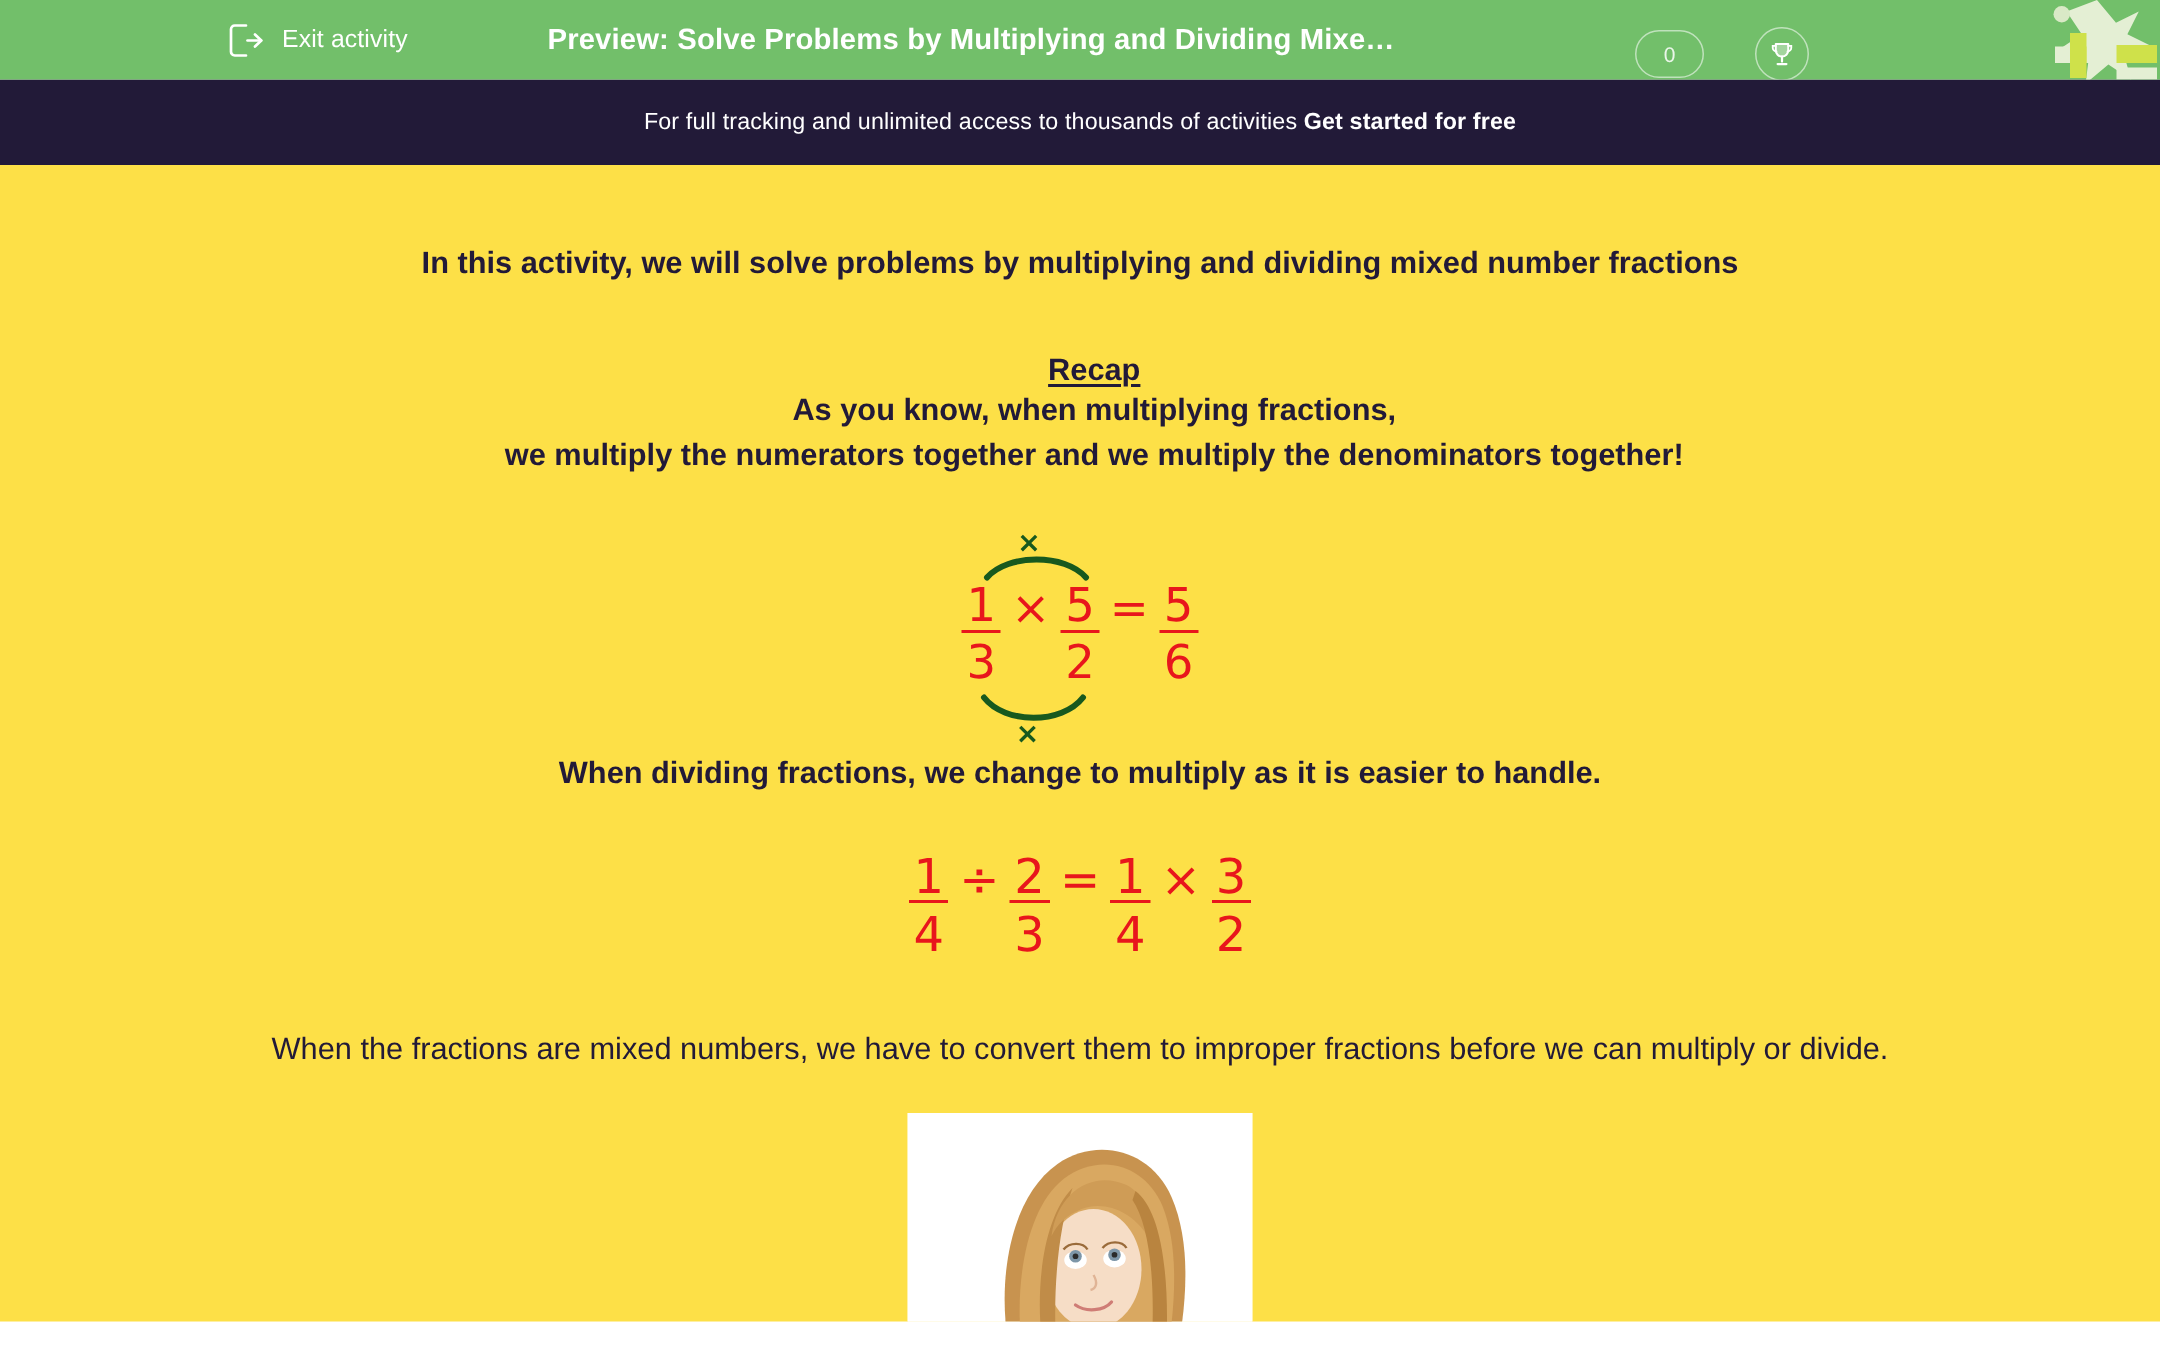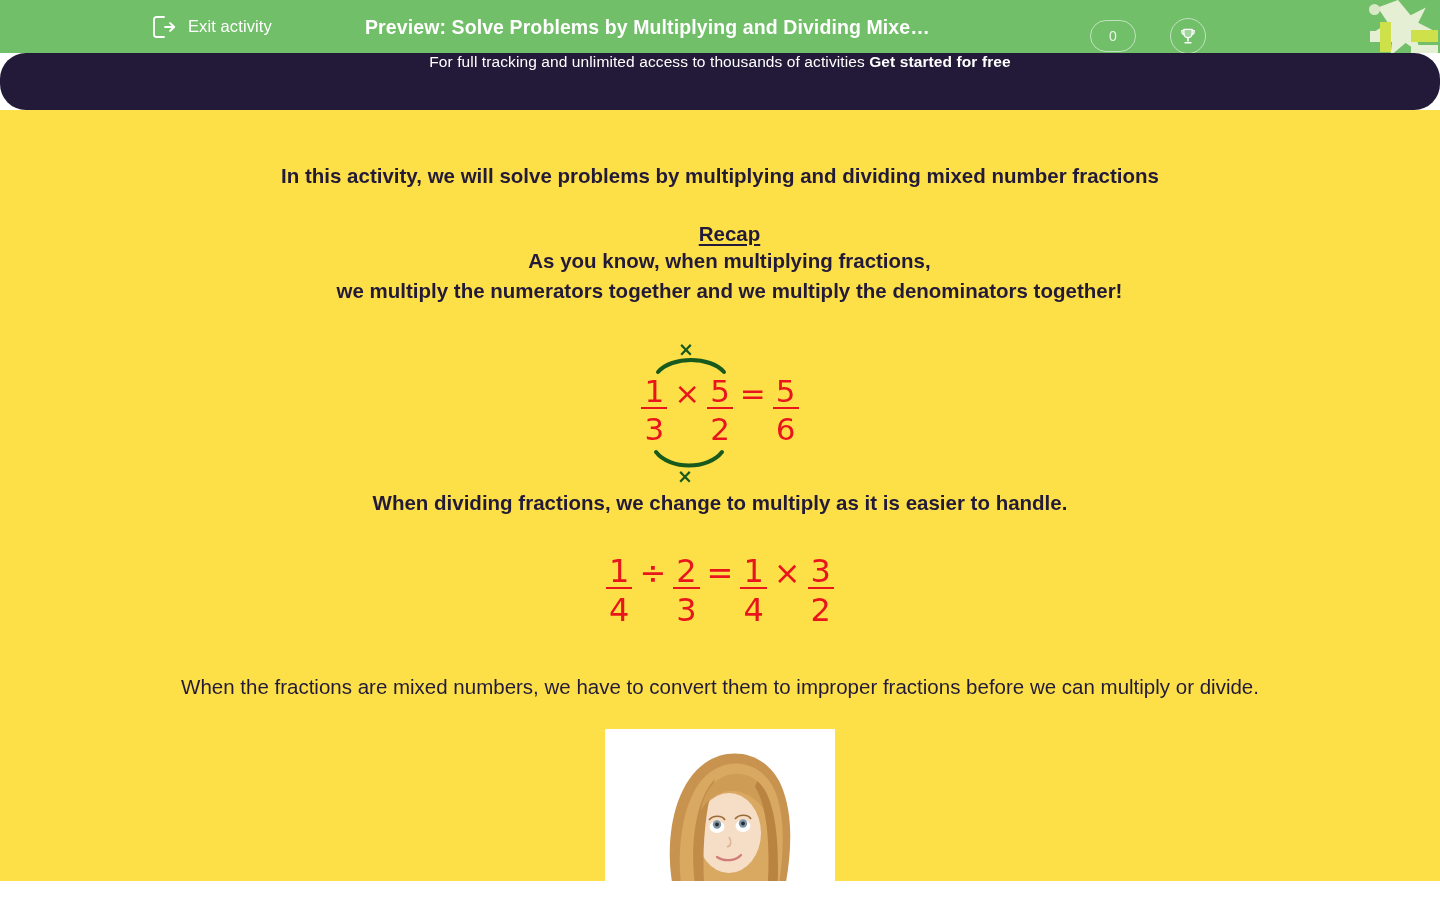--- a/index.html
+++ b/index.html
@@ -56,41 +56,40 @@
   .lg-star  { left:28px; top:0px; width:30px; height:26px; }
   .lg-plus-v{ width:11px; height:30px; background:#cfe14a; left:20px; top:22px; }
   .lg-plus-h{ width:31px; height:11px; background:#e4efd4; left:10px; top:31px; }
   .lg-plus-c{ width:11px; height:11px; background:#cfe14a; left:20px; top:31px; }
   .lg-bar1  { width:27px; height:12px; background:#cfe14a; left:51px; top:30px; }
   .lg-bar2  { width:27px; height:8px;  background:#e4efd4; left:51px; top:45px; }
 
   
   .banner{
     width:1440px; height:57px; background:#221a38;
-    display:flex; align-items:flex-start; justify-content:center;
+    display:flex; align-items:center; justify-content:center;
     color:#ffffff;
-    border-radius:26px;
   }
   .banner-text{ font-size:15.5px; font-weight:400; letter-spacing:.1px; }
   .banner-cta{ font-weight:700; color:#ffffff; text-decoration:none; cursor:pointer; }
 
   
   .content{
     width:1440px; height:771px;
     background:#fde047;
     position:relative;
     overflow:hidden;
   }
   .lead{
     text-align:center; color:#221a38;
     font-size:20.5px; font-weight:700; line-height:1.35;
     padding-top:52px;
   }
 
-  .recap-block{ text-align:center; margin-top:32px; color:#221a38;padding-left:19px; }
+  .recap-block{ text-align:center; margin-top:45px; color:#221a38;padding-left:19px; }
   .recap-title{
     font-size:20.5px; font-weight:700; text-decoration:underline;
     text-underline-offset:3px; display:inline-block;
   }
   .recap-line{ font-size:20.5px; font-weight:600; line-height:1.48; }
 
   
   .fig1{ position:relative; width:200px; height:150px; margin:32px auto 0; }
   .fig1 svg{ position:absolute; left:0; top:0; }
   .frac-row{

